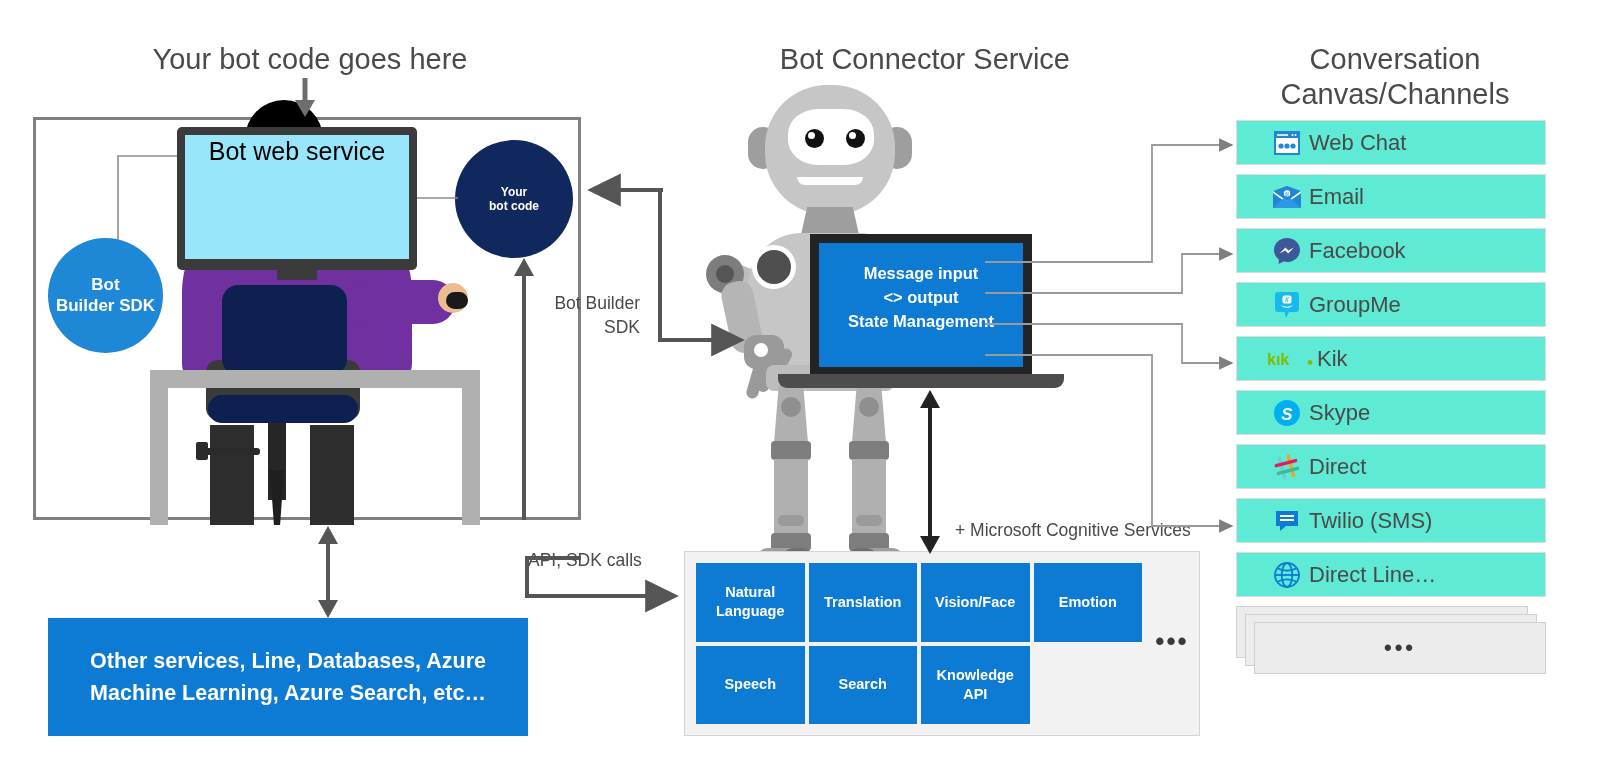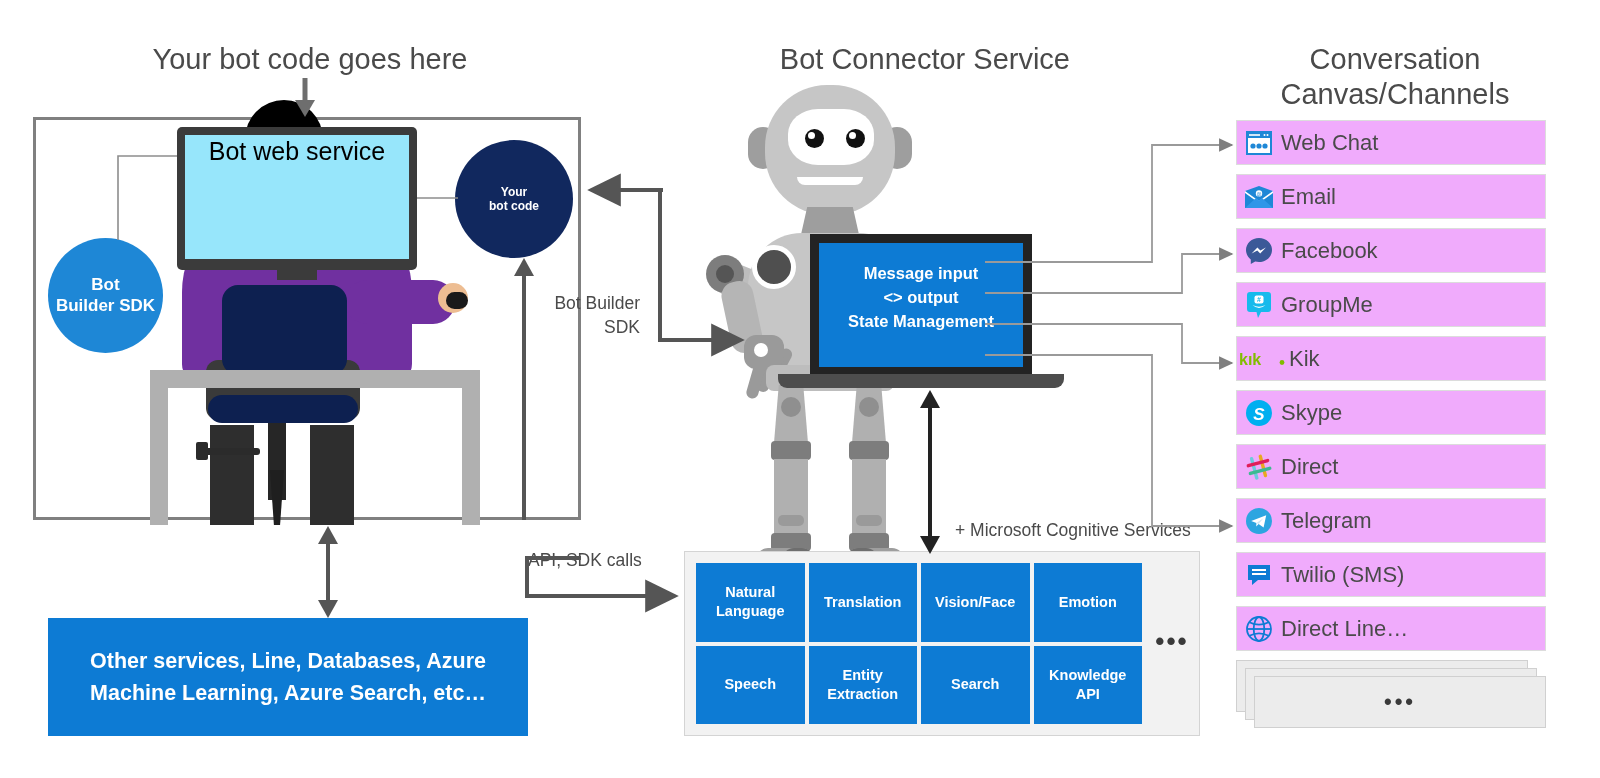--- a/index.html
+++ b/index.html
@@ -123,22 +123,22 @@
   #cog-grid{position:absolute;left:11px;top:11px;width:446px;height:161px;display:grid;
             grid-template-columns:repeat(4,1fr);grid-template-rows:repeat(2,1fr);gap:4px;}
   .cog-cell{background:#0d7bd4;color:#fff;font-size:14.5px;font-weight:bold;line-height:1.3;
             display:flex;align-items:center;justify-content:center;text-align:center;white-space:pre-line;}
   #cog-dots{position:absolute;left:466px;top:84px;width:42px;text-align:center;color:#3a3a3a;
             font-size:26px;font-weight:bold;letter-spacing:2px;line-height:0.4;}
   #cog-caption{position:absolute;left:955px;top:520px;color:#4a4a4a;font-size:17.5px;}
 
   
   #channels{left:1236px;top:120px;width:310px;}
-  .chan{position:relative;height:45px;background:#f0abfc;border:1px solid #dcdcdc;box-sizing:border-box;
-        display:flex;align-items:center;margin-bottom:9px;}
+  .chan{position:relative;height:45px;background:#5eead4;border:1px solid #dcdcdc;box-sizing:border-box;
+        display:flex;align-items:center;margin-bottom:9px;padding-left:28px;}
   .chan .ic{width:44px;min-width:44px;display:flex;align-items:center;justify-content:center;}
   .chan .lbl{color:#4a4a4a;font-size:22px;font-family:"Liberation Sans",sans-serif;}
   #chan-stack{position:relative;height:74px;margin-top:4px;}
   .stk{position:absolute;background:#ececec;border:1px solid #d0d0d0;box-sizing:border-box;width:292px;height:52px;}
   .stk1{left:0;top:0;}
   .stk2{left:9px;top:8px;}
   .stk3{left:18px;top:16px;width:292px;display:flex;align-items:center;justify-content:center;}
   #stk-dots{color:#3a3a3a;font-size:22px;font-weight:bold;letter-spacing:3px;}
 
   svg.overlay{position:absolute;left:0;top:0;width:1600px;height:778px;pointer-events:none;}
@@ -253,22 +253,20 @@
 
   <div class="abs" id="cog-caption">+ Microsoft Cognitive Services</div>
   <div class="abs" id="cog-wrap">
     <div id="cog-grid">
       <div class="cog-cell">Natural
 Language</div>
       <div class="cog-cell">Translation</div>
       <div class="cog-cell">Vision/Face</div>
       <div class="cog-cell">Emotion</div>
       <div class="cog-cell">Speech</div>
-      <div class="cog-cell">Entity
-Extraction</div>
       <div class="cog-cell">Search</div>
       <div class="cog-cell">Knowledge
 API</div>
     </div>
     <div id="cog-dots">•••</div>
   </div>
 
   <div class="abs" id="channels">
 
     <div class="chan">
@@ -349,30 +347,20 @@
             <line x1="8" y1="3" x2="8" y2="23" stroke="#6ecadc"></line>
             <line x1="17" y1="3" x2="17" y2="23" stroke="#e9a820"></line>
             <line x1="3" y1="9" x2="23" y2="9" stroke="#e01e5a"></line>
             <line x1="3" y1="17" x2="23" y2="17" stroke="#3eb991"></line>
           </g>
         </svg>
       </span>
       <span class="lbl">Direct</span>
     </div>
 
-    <div class="chan">
-      <span class="ic">
-        <svg width="28" height="28" viewBox="0 0 28 28">
-            <circle cx="14" cy="14" r="13" fill="#2ca5e0"></circle>
-            <path d="M6.2 14.1 L21.2 8.2 L18.6 20.6 L13.6 16.9 L11.2 19.4 L11.4 15.9 Z" fill="#fff"></path>
-            <path d="M11.4 15.9 L18.6 11.1 L13.6 16.9 Z" fill="#cfe7f5"></path>
-          </svg>
-      </span>
-      <span class="lbl">Telegram</span>
-    </div>
 
     <div class="chan">
       <span class="ic">
         <svg width="26" height="24" viewBox="0 0 26 24">
             <path d="M2 2 h22 v15 h-12 l-6 5 v-5 H2 Z" fill="#0d7bd4"></path>
             <rect x="6" y="6" width="14" height="2" fill="#fff"></rect>
             <rect x="6" y="10" width="14" height="2" fill="#fff"></rect>
           </svg>
       </span>
       <span class="lbl">Twilio (SMS)</span>

